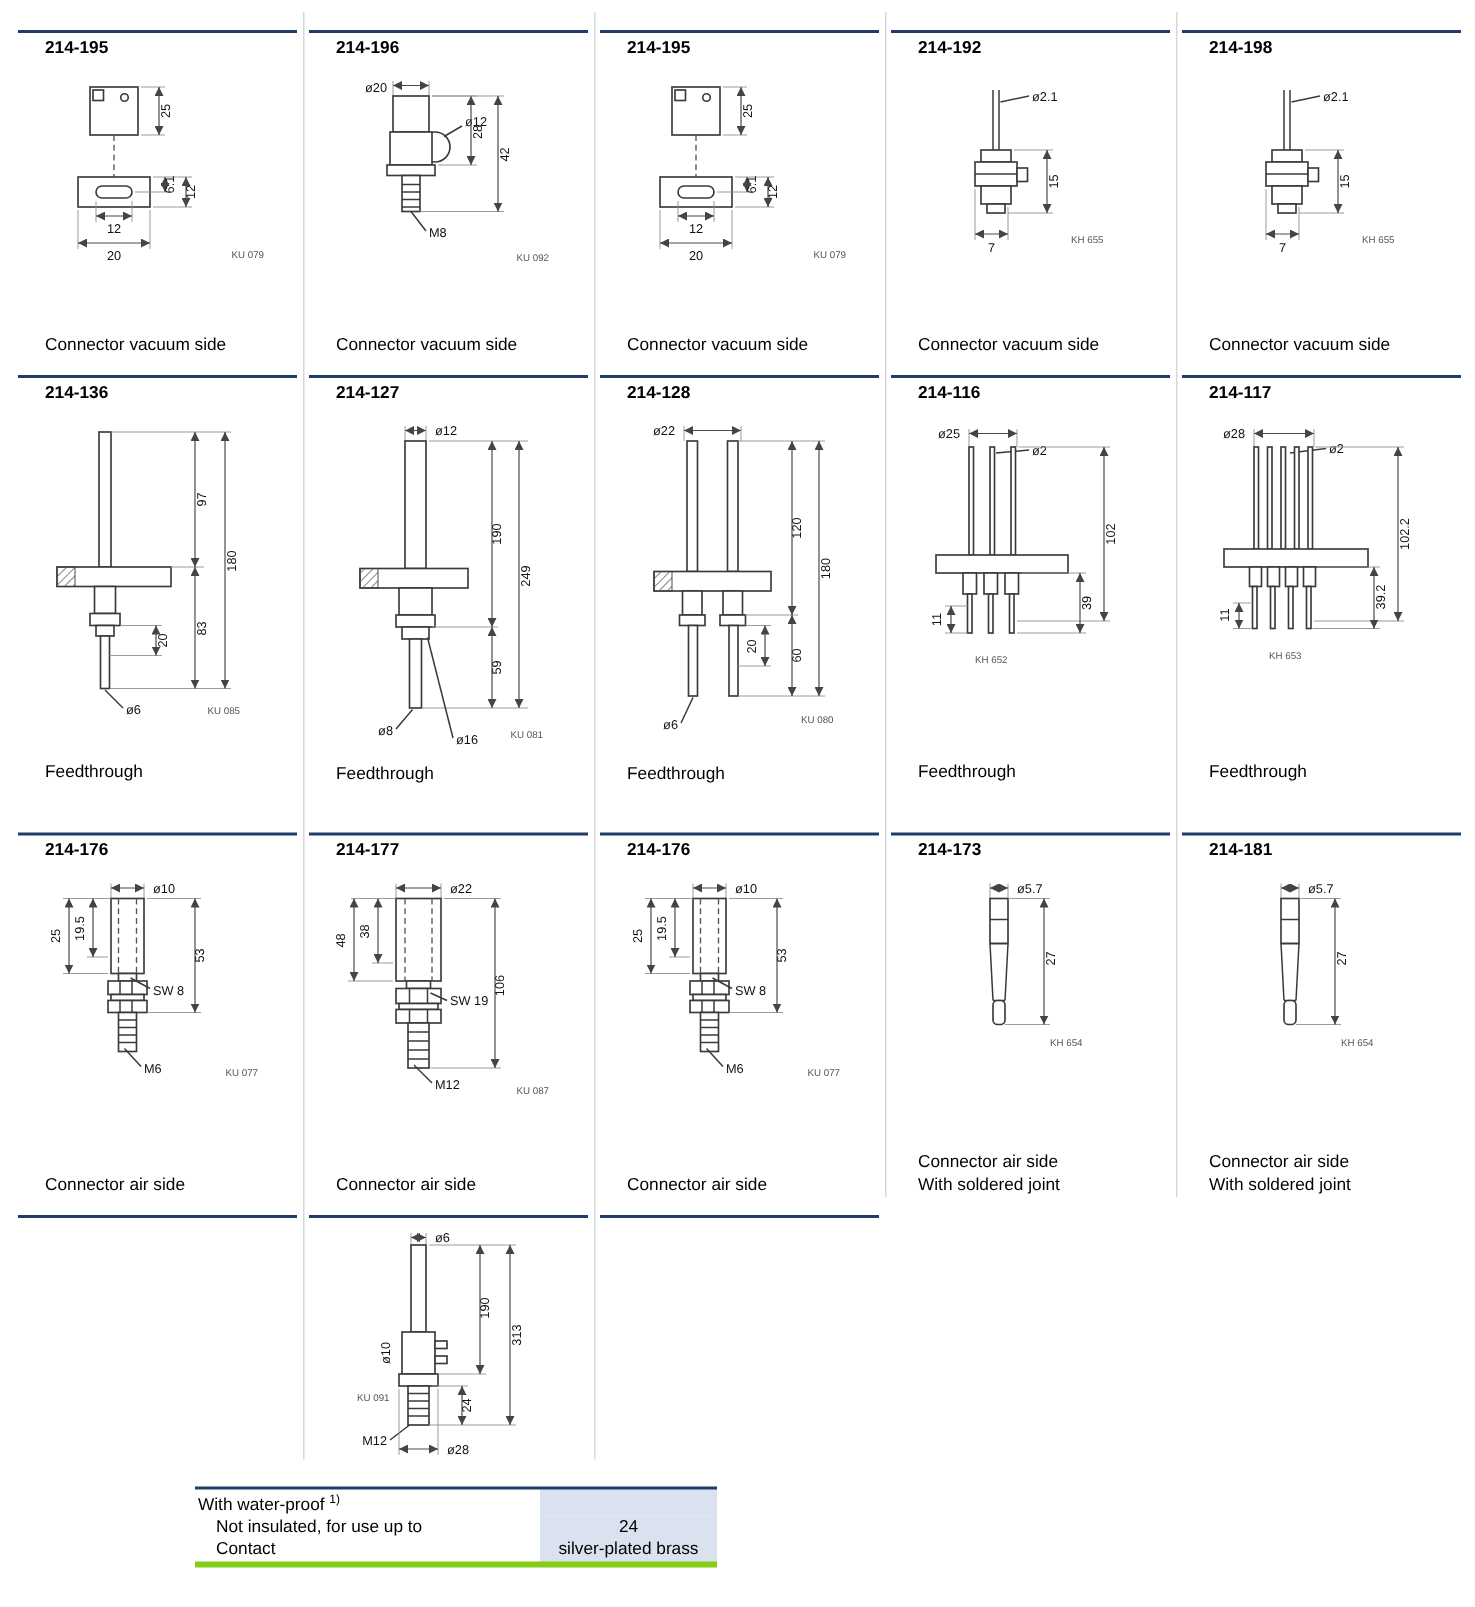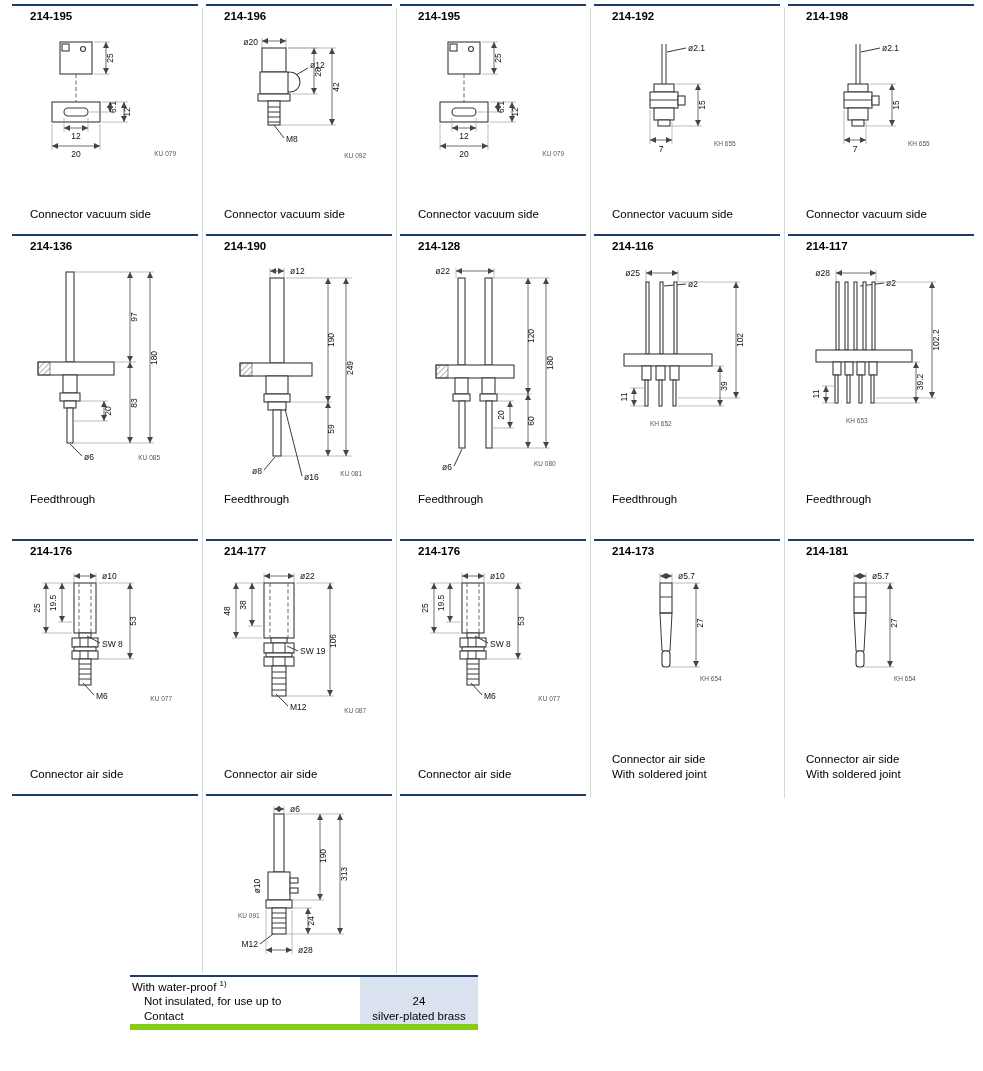--- a/index.html
+++ b/index.html
@@ -1,37 +1,37 @@
 <!DOCTYPE html>
 <html><head>
 <meta charset="utf-8">
 <style>
   html,body{margin:0;padding:0;background:#fff;}
   body{width:983px;height:1071px;overflow:hidden;font-family:"Liberation Sans",sans-serif;color:#000;}
-  .page{position:relative;width:983px;height:1071px;padding-top:4px;box-sizing:border-box;}
+  .page{position:relative;width:983px;height:1071px;padding-top:20px;box-sizing:border-box;}
   .row{display:grid;grid-template-columns:repeat(5,186px);column-gap:8px;padding-left:12px;}
   .cell{border-top:2px solid #1f3d68;box-sizing:border-box;display:flex;flex-direction:column;overflow:hidden;}
   .blank{box-sizing:border-box;}
   .r1 .cell{height:230px;}
   .r2 .cell{height:305px;}
   .r3 .cell{height:255px;justify-content:space-between;}
   .r4 .cell,.r4 .blank{height:175px;}
   .part{margin:4px 0 2px 18px;font-size:11.5px;font-weight:bold;min-height:14px;}
   .drawing{align-self:center;margin-top:2px;}
   .caption{margin:auto 0 12px 18px;font-size:11.5px;line-height:1.3;}
   .r2 .caption{margin-bottom:32px;}
   .vsep{position:absolute;width:1px;background:#d7d7d7;top:8px;}
   svg .sh{fill:#fff;stroke:#3a3a3a;stroke-width:1.1;}
   svg .ln{stroke:#3a3a3a;stroke-width:1;}
   svg .dsh{stroke:#555;stroke-width:0.9;stroke-dasharray:4 2.5;fill:none;}
   svg .ext{stroke:#909090;stroke-width:0.6;}
   svg .dim{stroke:#4a4a4a;stroke-width:0.8;}
   svg .dt{font-size:8.5px;fill:#111;}
   svg .kd{font-size:6.5px;fill:#555;}
-  .spec{border-collapse:collapse;margin:6px 0 0 130px;border-top:2px solid #1f3d68;border-bottom:6px solid #84cc16;font-size:11.5px;}
+  .spec{border-collapse:collapse;margin:6px 0 0 130px;border-top:2px solid #1f3d68;border-bottom:4px solid #84cc16;font-size:11.5px;}
   .spec td{padding:1.5px 4px;vertical-align:top;}
   .spec .ttl{padding-left:2px;}
   .spec .lbl{padding-left:14px;width:178px;}
   .spec .unit{width:26px;}
   .spec .val{background:#dbe2ef;width:110px;text-align:center;}
   .spec sup{font-size:8px;}
 </style>
 </head>
 <body>
 
@@ -239,21 +239,21 @@
             <line x1="52" y1="186" x2="64" y2="198" class="ln"></line>
             <text x="66" y="202" class="dt" text-anchor="start">ø6</text>
             <text x="142" y="202" class="kd" text-anchor="end">KU 085</text>
           </svg></div>
       <div class="caption">
         <div>Feedthrough</div>
         <div></div>
       </div>
     </div>
     <div class="cell">
-      <div class="part">214-190</div>
+      <div class="part">214-127</div>
       <div class="drawing"><svg width="175" height="230" viewBox="0 0 175 230">
             <line x1="58" y1="20" x2="58" y2="10" class="ext"></line>
             <line x1="72" y1="20" x2="72" y2="10" class="ext"></line>
             <line x1="58" y1="13" x2="72" y2="13" class="dim" marker-start="url(#arw)" marker-end="url(#arw)"></line>
             <text x="78" y="16" class="dt" text-anchor="start">ø12</text>
             <rect x="58" y="20" width="14" height="85" class="sh"></rect>
             <rect x="28" y="105" width="72" height="13" class="sh"></rect>
             <rect x="28" y="105" width="12" height="13" fill="url(#ht)" stroke="#3a3a3a" stroke-width="0.6"></rect>
             <rect x="54" y="118" width="22" height="18" class="sh"></rect>
             <rect x="52" y="136" width="26" height="8" class="sh"></rect>

